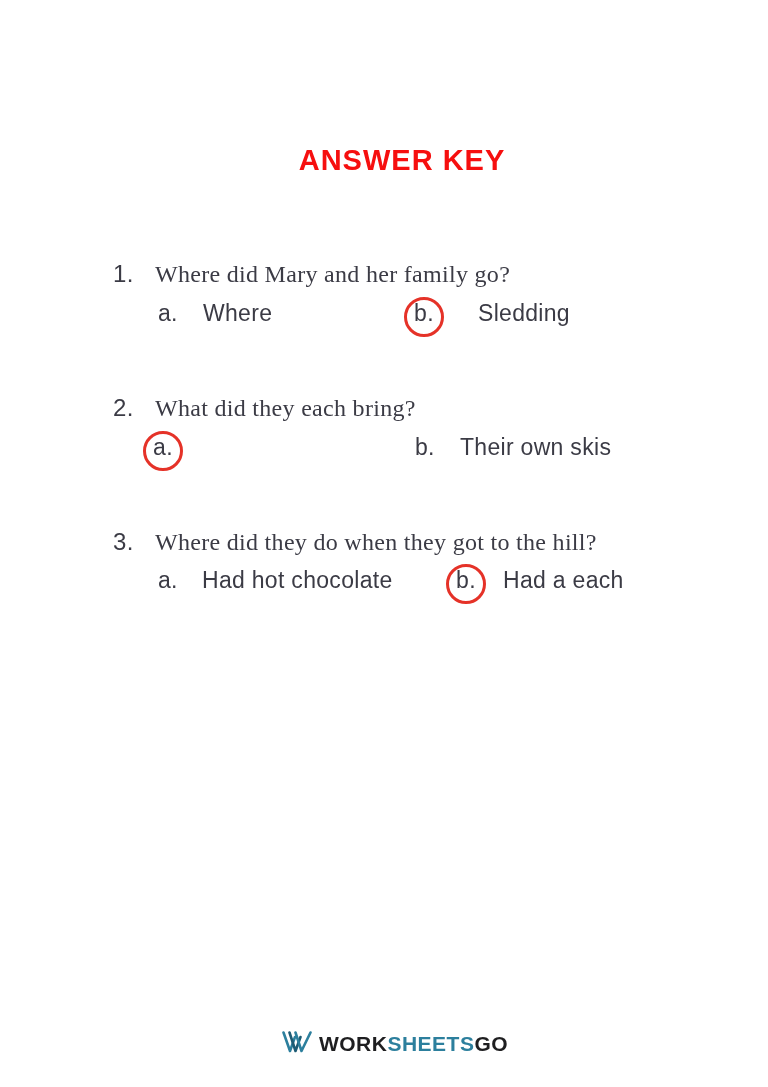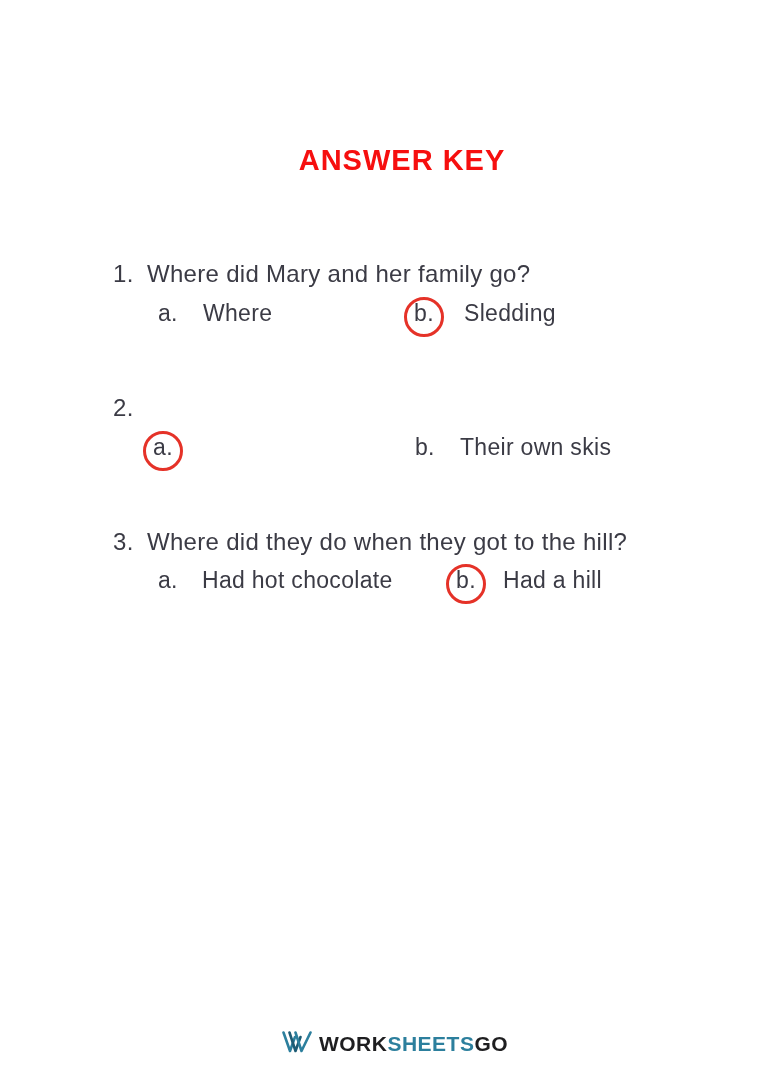--- a/index.html
+++ b/index.html
@@ -39,40 +39,40 @@
   }
   .line span { position: absolute; white-space: nowrap; top: 0; }
   .opt { font-size: 23px; }
 
   
   #q1-line { top: 258px; }
   #q1-opts { top: 297px; }
   #q1-opts .letter-a { left: 158px; }
   #q1-opts .text-a   { left: 203px; }
   #q1-opts .circle-b { left: 404px; }
-  #q1-opts .text-b   { left: 464px; }
+  #q1-opts .text-b   { left: 478px; }
 
   
   #q2-line { top: 392px; }
   #q2-opts { top: 431px; }
   #q2-opts .circle-a { left: 143px; }
   #q2-opts .text-a   { left: 202px; }
   #q2-opts .letter-b { left: 415px; }
   #q2-opts .text-b   { left: 460px; }
 
   
   #q3-line { top: 526px; }
   #q3-opts { top: 564px; }
   #q3-opts .letter-a { left: 158px; }
   #q3-opts .text-a   { left: 202px; }
   #q3-opts .circle-b { left: 446px; }
   #q3-opts .text-b   { left: 503px; }
 
   .q-num  { left: 113px; }
-  .q-text { left: 147px; }
+  .q-text { left: 155px; font-family: Liberation Serif, serif; }
 
   .circle {
     box-sizing: border-box;
     width: 40px;
     height: 40px;
     top: -4px;
     border: 3px solid #e53228;
     border-radius: 50%;
     display: inline-flex;
     align-items: center;
@@ -116,40 +116,41 @@
     <span class="letter-a">a.</span>
     <span class="text-a">Where</span>
     <span class="circle circle-b">
       <span>b.</span>
     </span>
     <span class="text-b">Sledding</span>
   </div>
 
   <div class="line" id="q2-line">
     <span class="q-num">2.</span>
+    <span class="q-text">What did they each bring?</span>
   </div>
   <div class="line opt" id="q2-opts">
     <span class="circle circle-a">
       <span>a.</span>
     </span>
     <span class="letter-b">b.</span>
     <span class="text-b">Their own skis</span>
   </div>
 
   <div class="line" id="q3-line">
     <span class="q-num">3.</span>
     <span class="q-text">Where did they do when they got to the hill?</span>
   </div>
   <div class="line opt" id="q3-opts">
     <span class="letter-a">a.</span>
     <span class="text-a">Had hot chocolate</span>
     <span class="circle circle-b">
       <span>b.</span>
     </span>
-    <span class="text-b">Had a hill</span>
+    <span class="text-b">Had a each</span>
   </div>
 
   <div class="logo">
     <span class="logo-icon">
       <svg width="30" height="22" viewBox="0 0 30 22" fill="none">
         <path d="M1.5 1.5 L8 20 L13 6" stroke="#2c7f9d" stroke-width="2.6" stroke-linecap="round" stroke-linejoin="round"></path>
         <path d="M7.5 1.5 L13.5 20 L18.5 6" stroke="#1d5b74" stroke-width="2.6" stroke-linecap="round" stroke-linejoin="round"></path>
         <path d="M13.5 1.5 L19.5 20 L28.5 1.5" stroke="#2c7f9d" stroke-width="2.6" stroke-linecap="round" stroke-linejoin="round"></path>
       </svg>
     </span>

